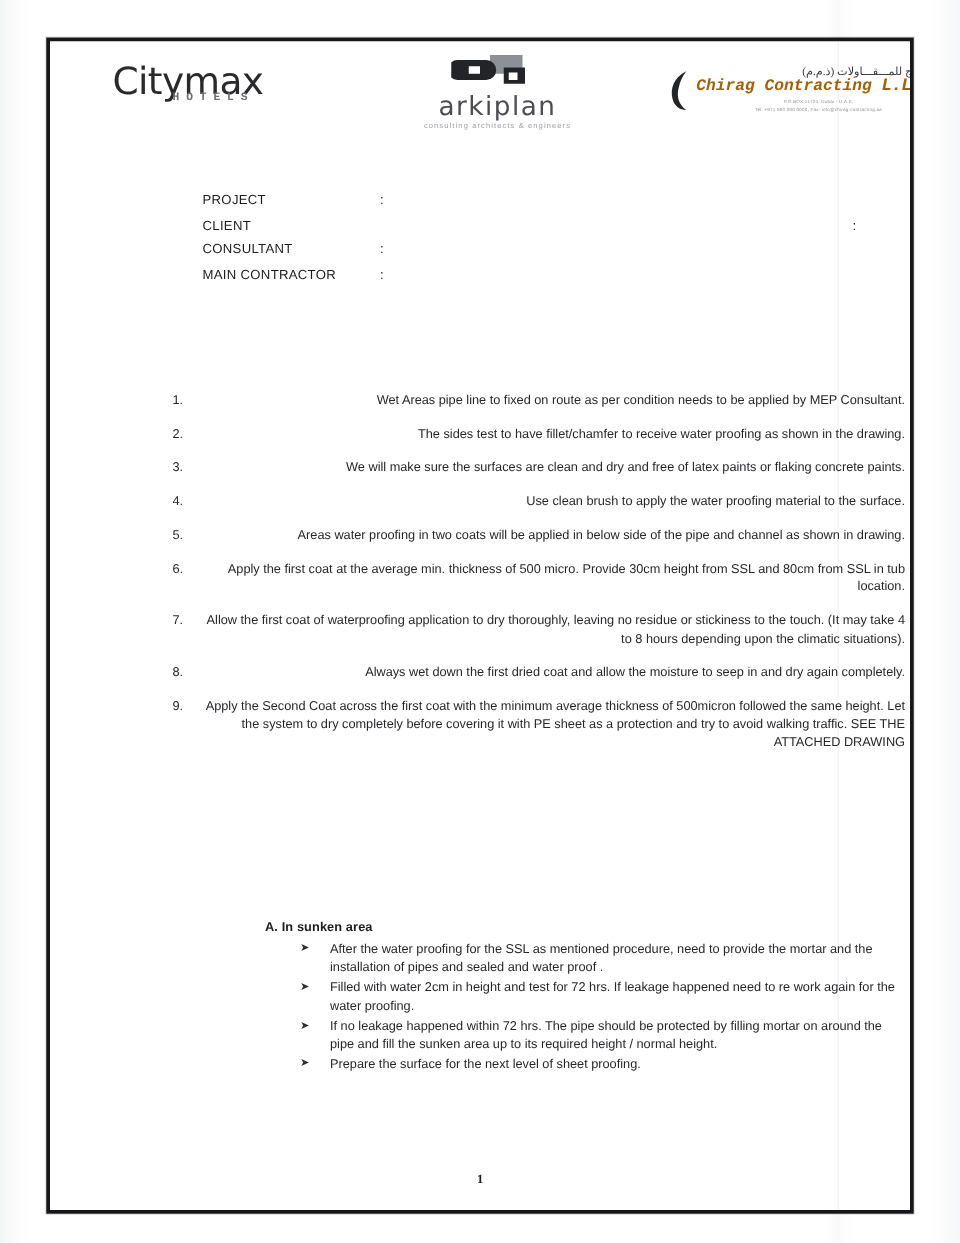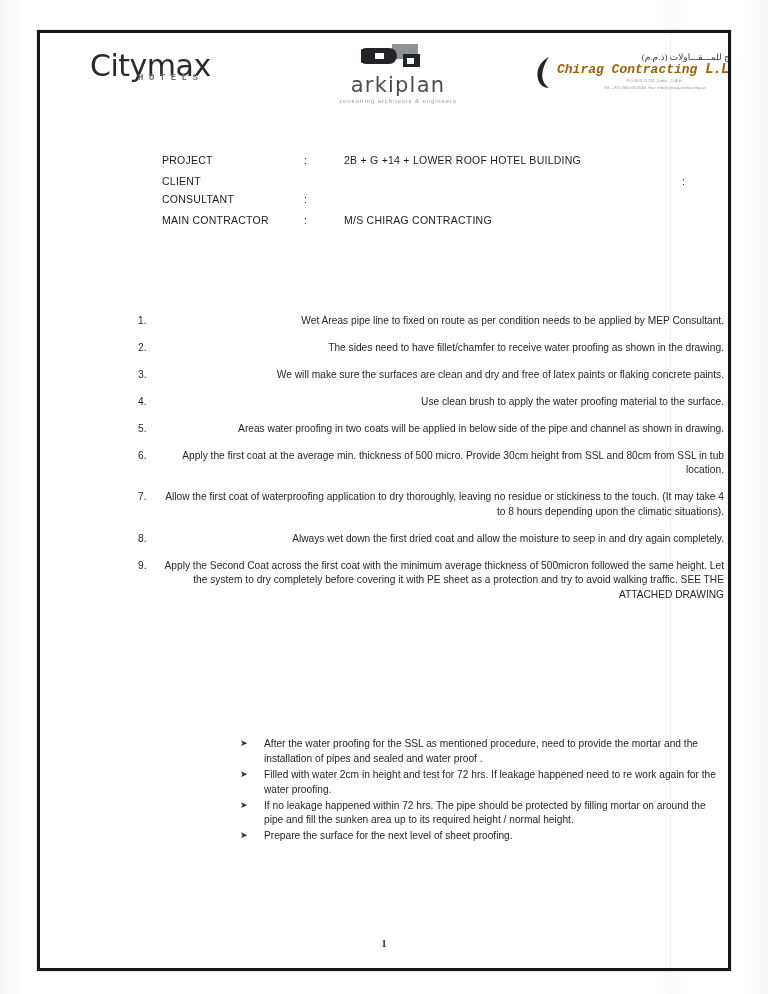--- a/index.html
+++ b/index.html
@@ -304,46 +304,44 @@
             <div class="chirag-tiny">Tel: +971 000 000 0000, Fax: info@chirag-contracting.ae</div>
           </div>
         </div>
       </div>
     </div>
 
     <div class="info-block">
       <div class="info-row">
         <div class="info-label">PROJECT</div>
         <div class="info-colon">:</div>
-        <div class="info-value">2B + G +14 + LOWER ROOF HOTEL BUILDING</div>
       </div>
       <div class="info-row tight">
         <div class="info-label">CLIENT</div>
         <div class="info-colon">:</div>
       </div>
       <div class="info-row">
         <div class="info-label">CONSULTANT</div>
         <div class="info-colon">:</div>
       </div>
       <div class="info-row">
         <div class="info-label">MAIN CONTRACTOR</div>
         <div class="info-colon">:</div>
-        <div class="info-value">M/S CHIRAG CONTRACTING</div>
       </div>
     </div>
 
 
     <div class="body-list">
       <div class="li">
         <div class="li-num">1.</div>
         <div class="li-text">Wet Areas pipe line to fixed on route as per condition needs to be applied by MEP Consultant.</div>
       </div>
       <div class="li">
         <div class="li-num wide">2.</div>
-        <div class="li-text">The sides need to have fillet/chamfer to receive water proofing  as shown in the drawing.</div>
+        <div class="li-text">The sides test to have fillet/chamfer to receive water proofing  as shown in the drawing.</div>
       </div>
       <div class="li">
         <div class="li-num">3.</div>
         <div class="li-text">We will make sure the surfaces are clean and dry and free of latex paints or flaking concrete paints.</div>
       </div>
       <div class="li">
         <div class="li-num wide">4.</div>
         <div class="li-text">Use clean brush to apply the water proofing material to the surface.</div>
       </div>
       <div class="li">
@@ -362,20 +360,21 @@
         <div class="li-num">8.</div>
         <div class="li-text">Always wet down the first dried coat and allow the moisture  to seep in and dry again completely.</div>
       </div>
       <div class="li">
         <div class="li-num">9.</div>
         <div class="li-text">Apply the Second Coat across the first coat with the minimum average thickness of 500micron followed the same height. Let the   system to dry completely before covering it with PE sheet as a protection and try to avoid walking traffic.   SEE THE ATTACHED DRAWING</div>
       </div>
     </div>
 
     <div class="section-a">
+      <div class="sec-a-title">A. In sunken area</div>
       <div class="sub-list">
         <div class="sub-li">
           <div class="sub-bullet">➤</div>
           <div class="sub-text">After the water proofing for the SSL  as mentioned procedure, need to provide the mortar and the installation of pipes and sealed and water proof .</div>
         </div>
         <div class="sub-li">
           <div class="sub-bullet">➤</div>
           <div class="sub-text">Filled with water 2cm in height and test for 72 hrs. If leakage happened need to re work again for the water proofing.</div>
         </div>
         <div class="sub-li">

